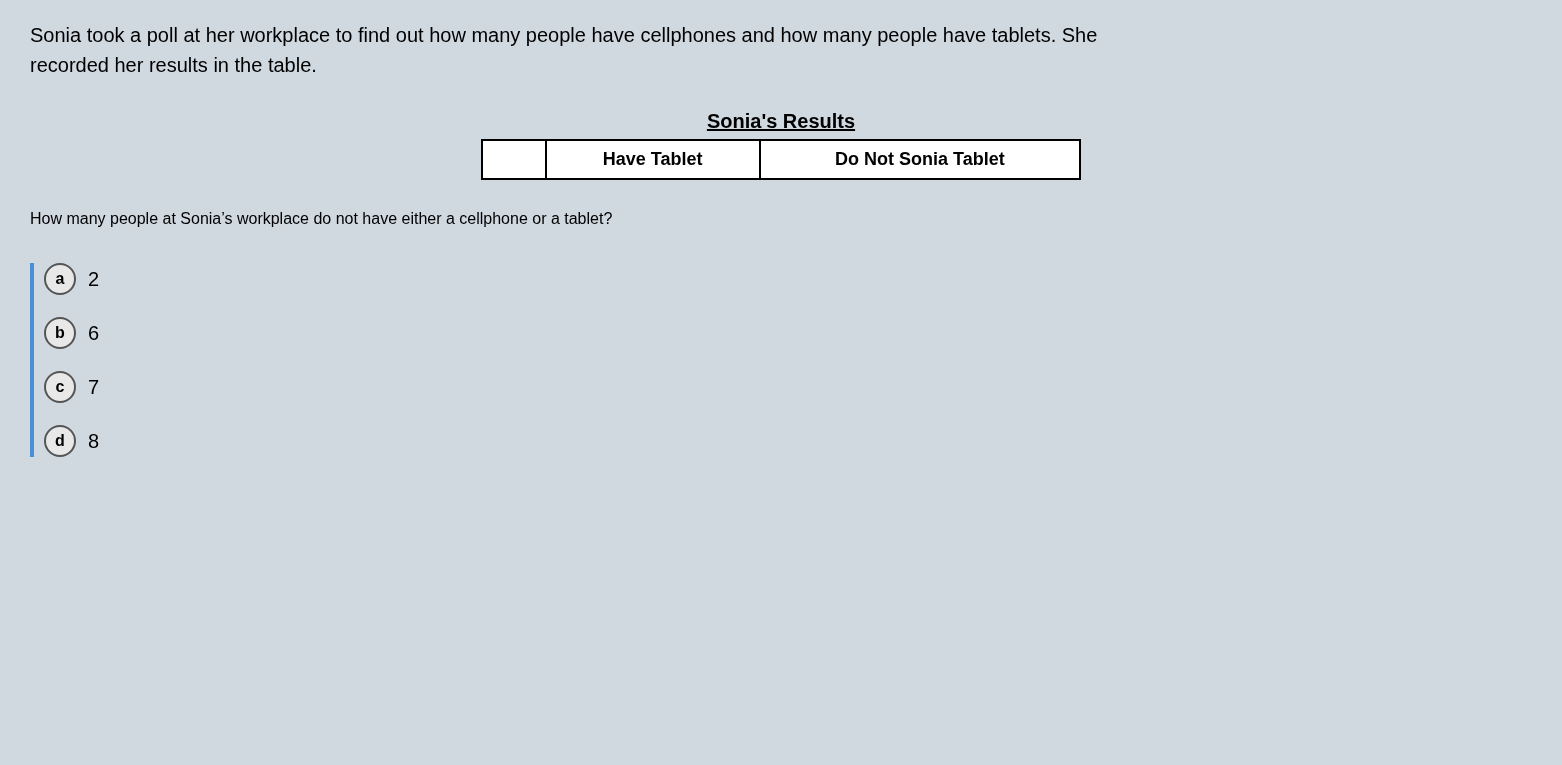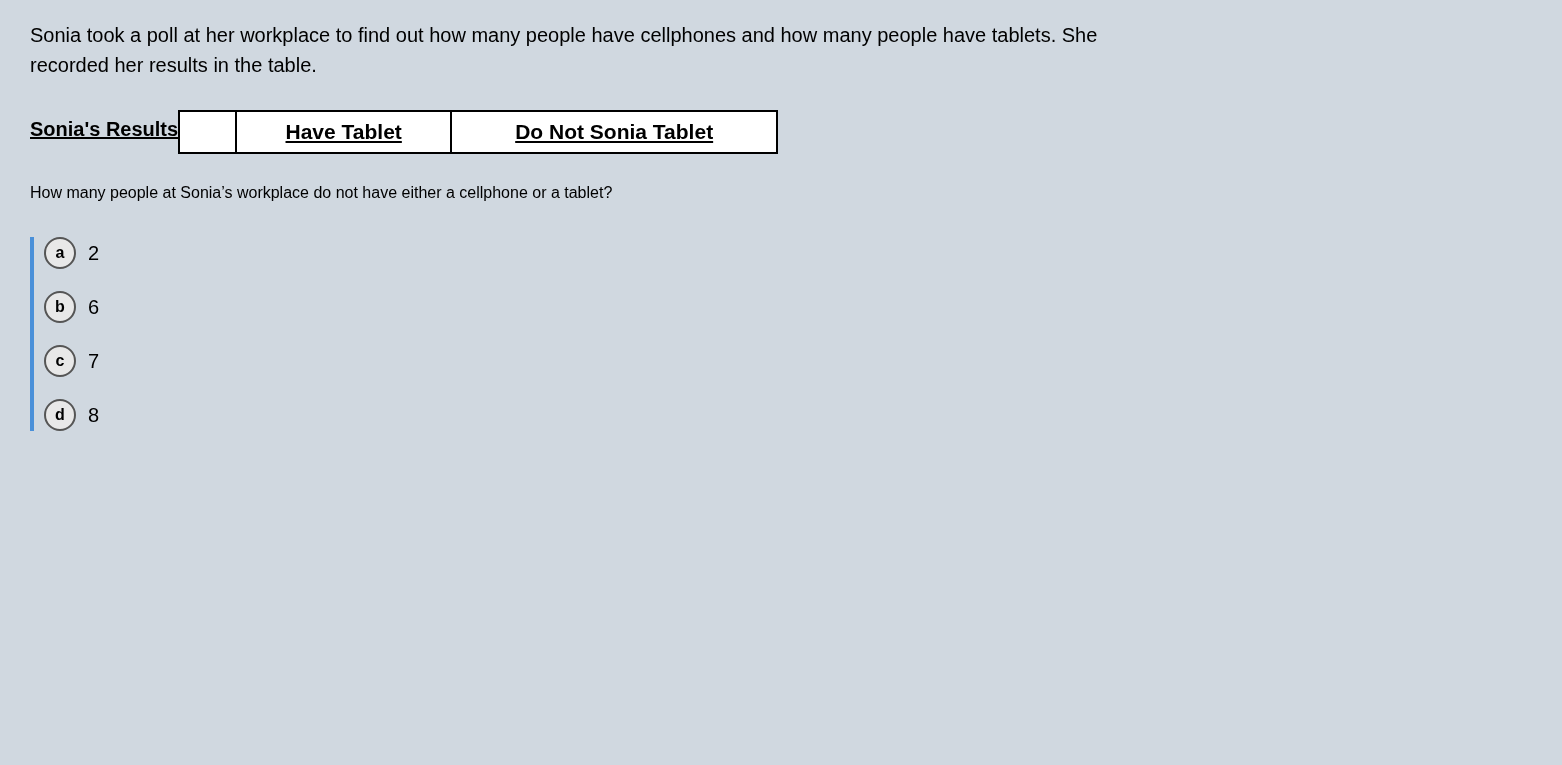--- a/index.html
+++ b/index.html
@@ -16,43 +16,42 @@
 
     .question-text {
       font-size: 20px;
       line-height: 1.5;
       margin-bottom: 30px;
       max-width: 1100px;
     }
 
     .table-section {
       display: flex;
-      flex-direction: row;
+      flex-direction: column;
       align-items: center;
       margin-bottom: 30px;
     }
 
     .table-title {
       font-size: 20px;
       font-weight: bold;
       margin-bottom: 6px;
       text-decoration: underline;
     }
 
     table {
       border-collapse: collapse;
       min-width: 600px;
     }
 
     table th, table td {
       border: 2px solid #000;
       padding: 8px 20px;
       text-align: center;
-      font-size: 21px;
-      text-decoration: underline;
+      font-size: 18px;
     }
 
     table th {
       font-weight: bold;
       background-color: #fff;
     }
 
     table td {
       background-color: #fff;
     }

